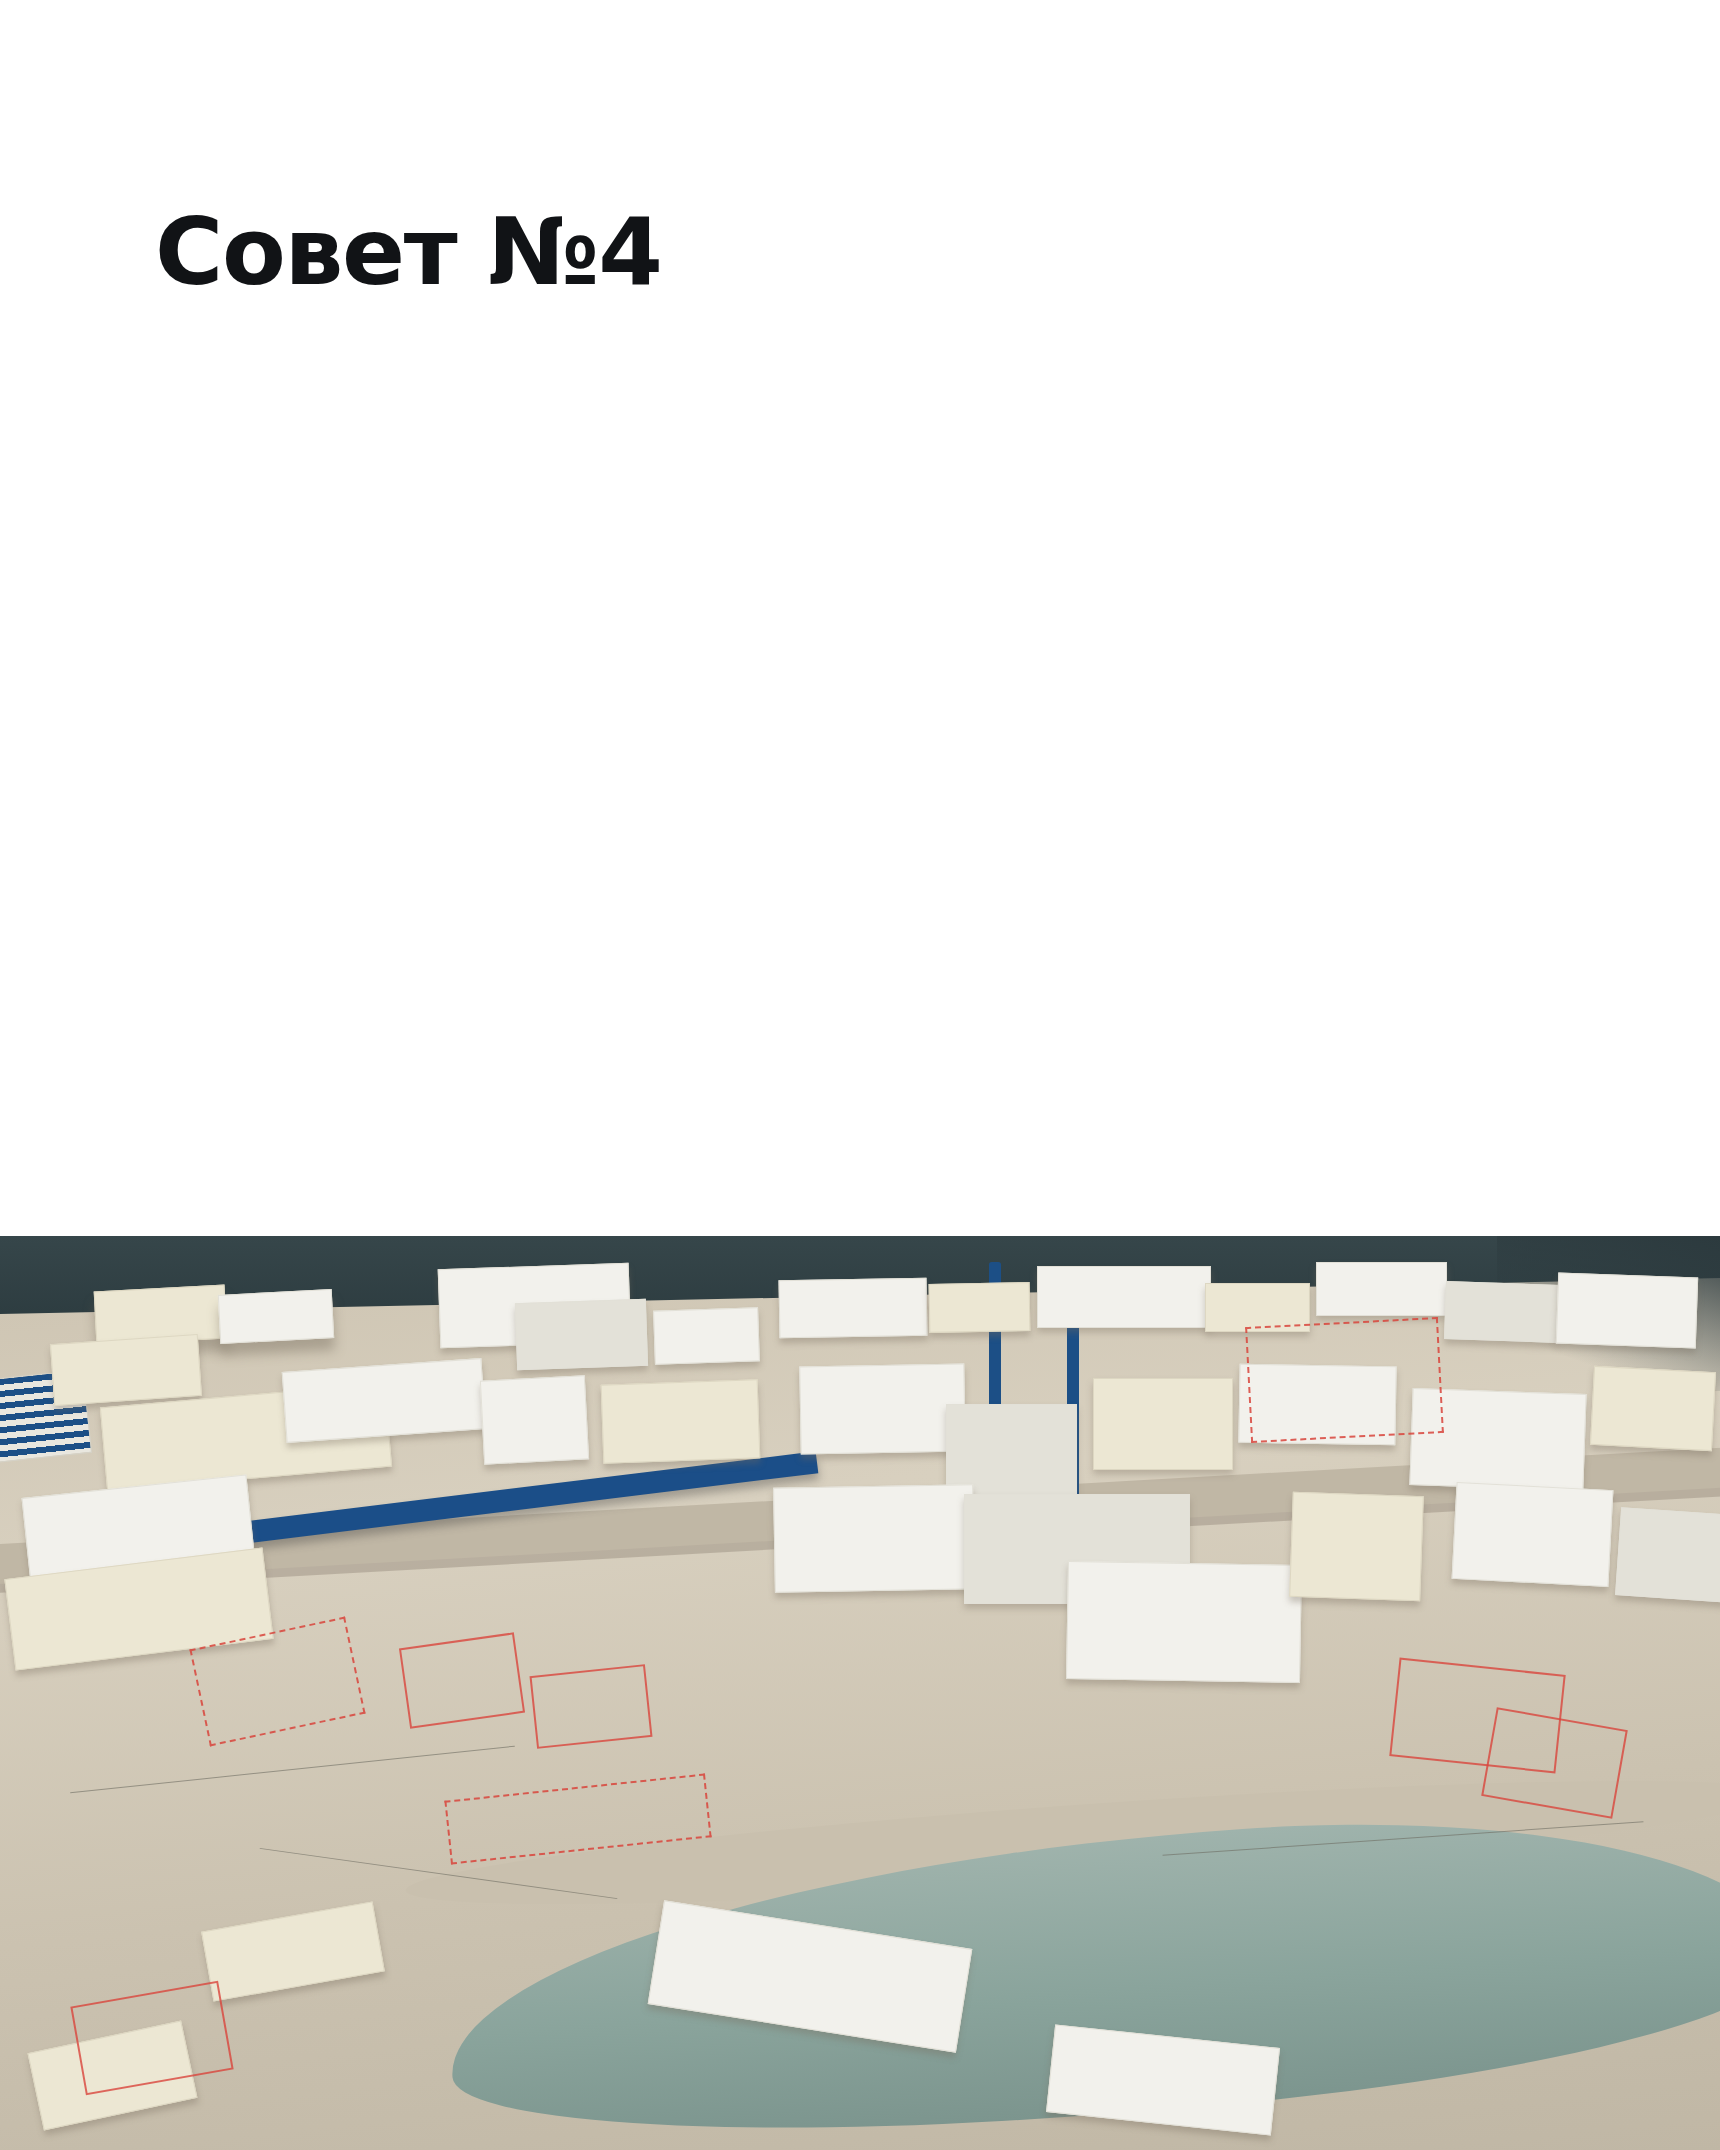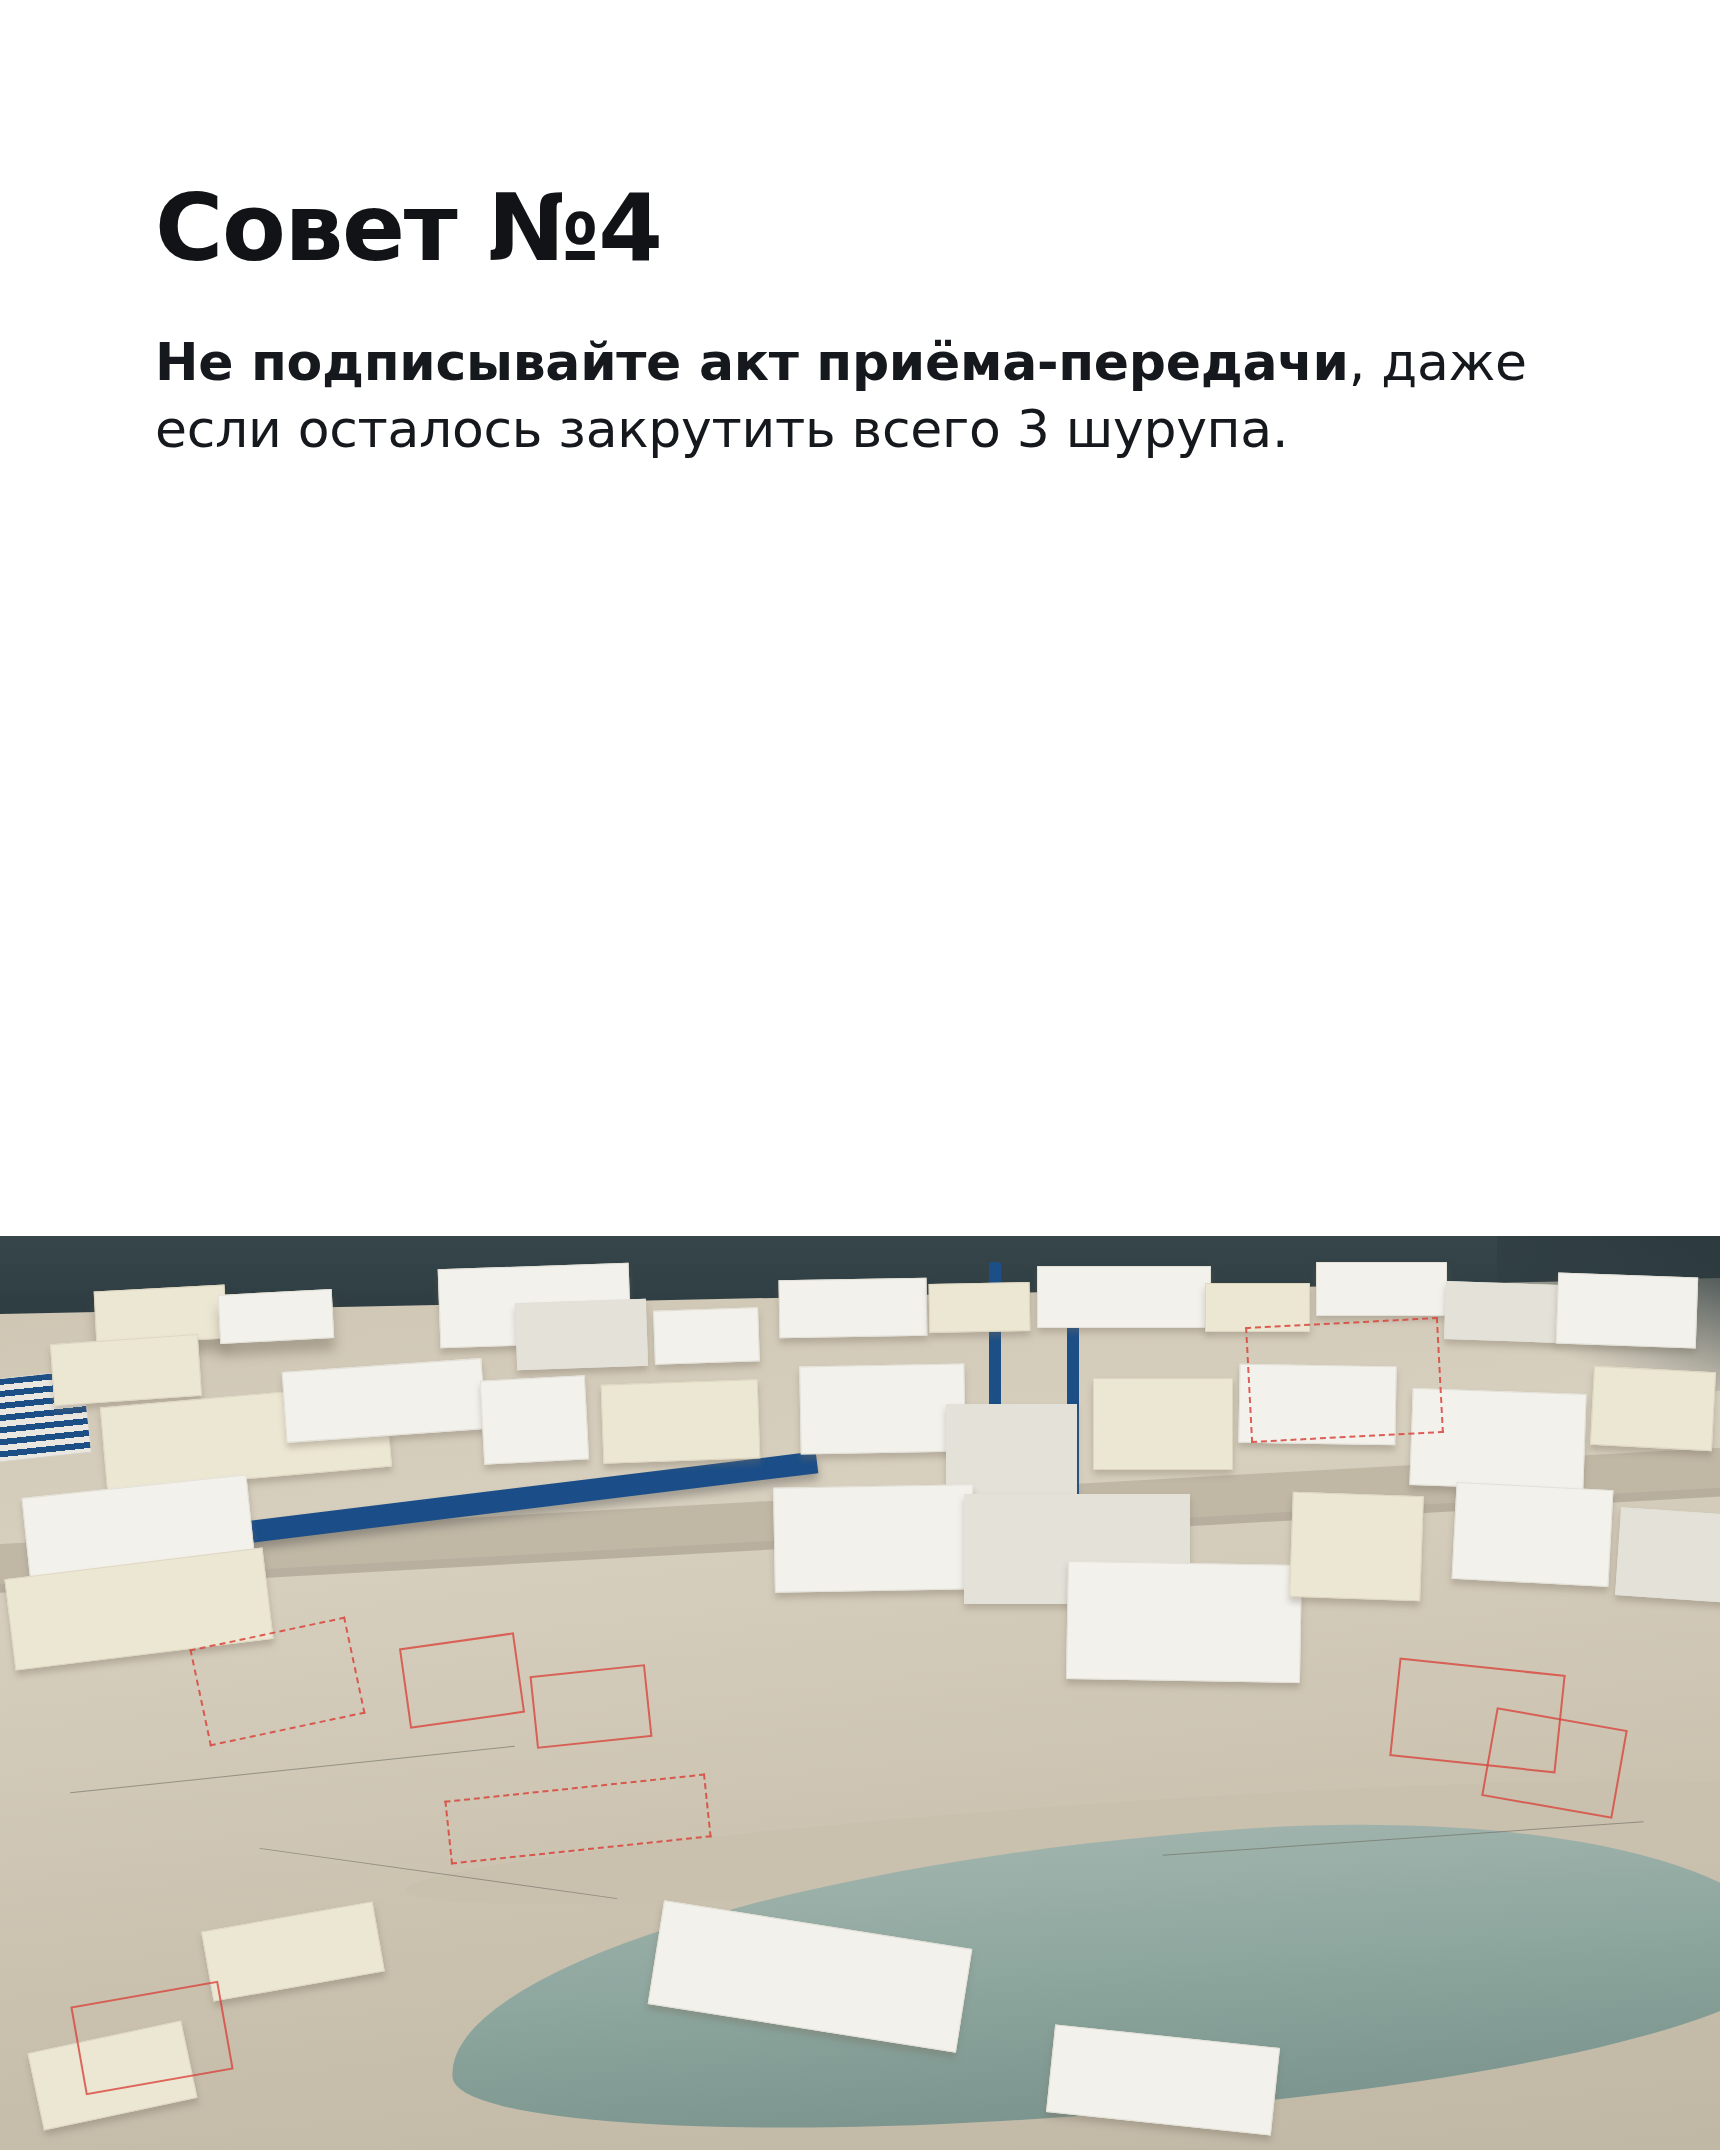--- a/index.html
+++ b/index.html
@@ -18,20 +18,21 @@
     width: 1721px;
     height: 2151px;
     background: #ffffff;
     display: flex;
     flex-direction: column;
   }
   .text-block {
     padding: 181px 64px 0 155px;
     box-sizing: border-box;
     flex: 0 0 auto;
+    margin-top: 24px;
   }
   .title {
     font-size: 93px;
     font-weight: 700;
     line-height: 1.02;
     letter-spacing: -1.3px;
     color: #111316;
     margin: 0 0 53px 0;
     font-family: "DejaVu Sans", sans-serif;
   }
@@ -144,21 +145,20 @@
   }
 </style>
 </head>
 <body>
 
 <div class="page">
 
   <div class="text-block">
     <h1 class="title">Совет №4</h1>
 
-    <p class="lead"><b>Не подписывайте акт приёма-передачи</b><span>, даже если осталось закрутить всего 3 шурупа.</span></p>
 
   </div>
 
   <div class="photo">
     <div class="sky"></div>
     <div class="ground"></div>
     <div class="dark-corner"></div>
 
     <div class="road-band"></div>
 

